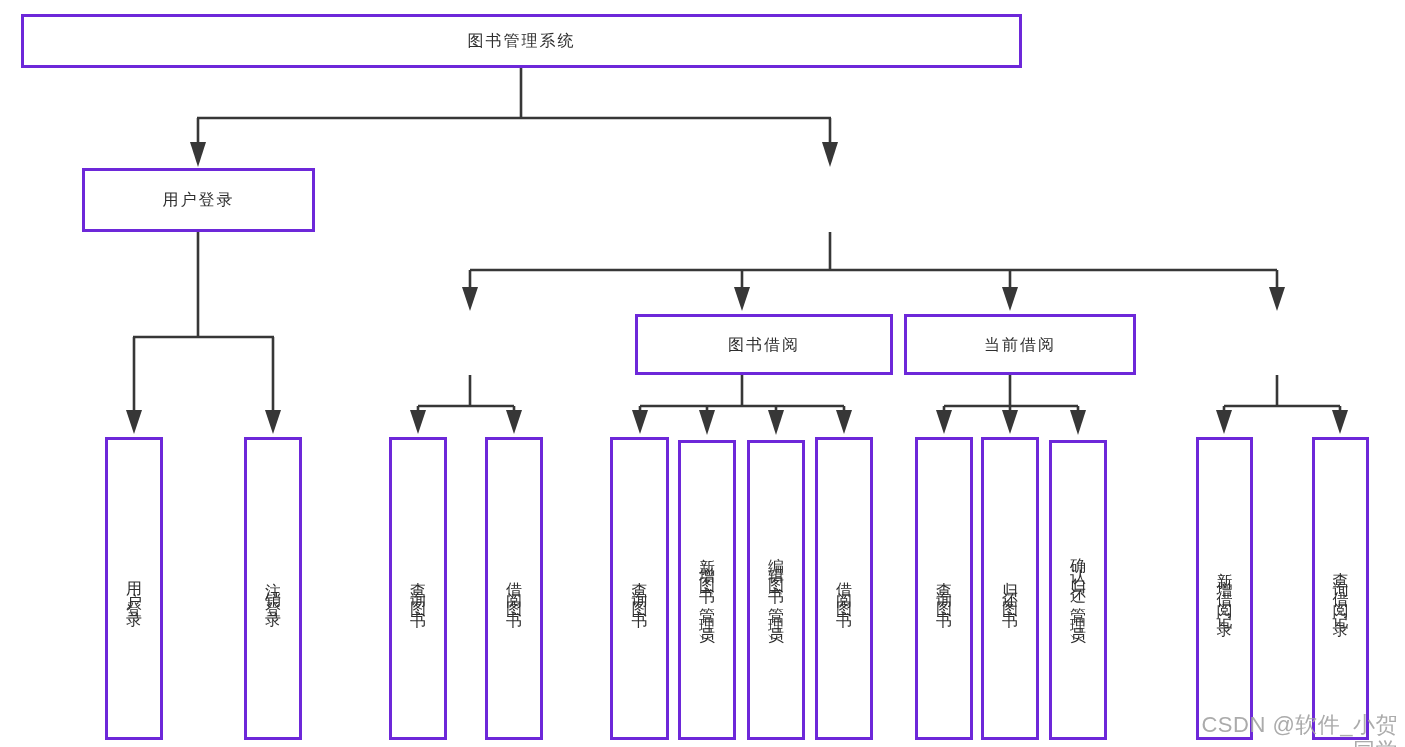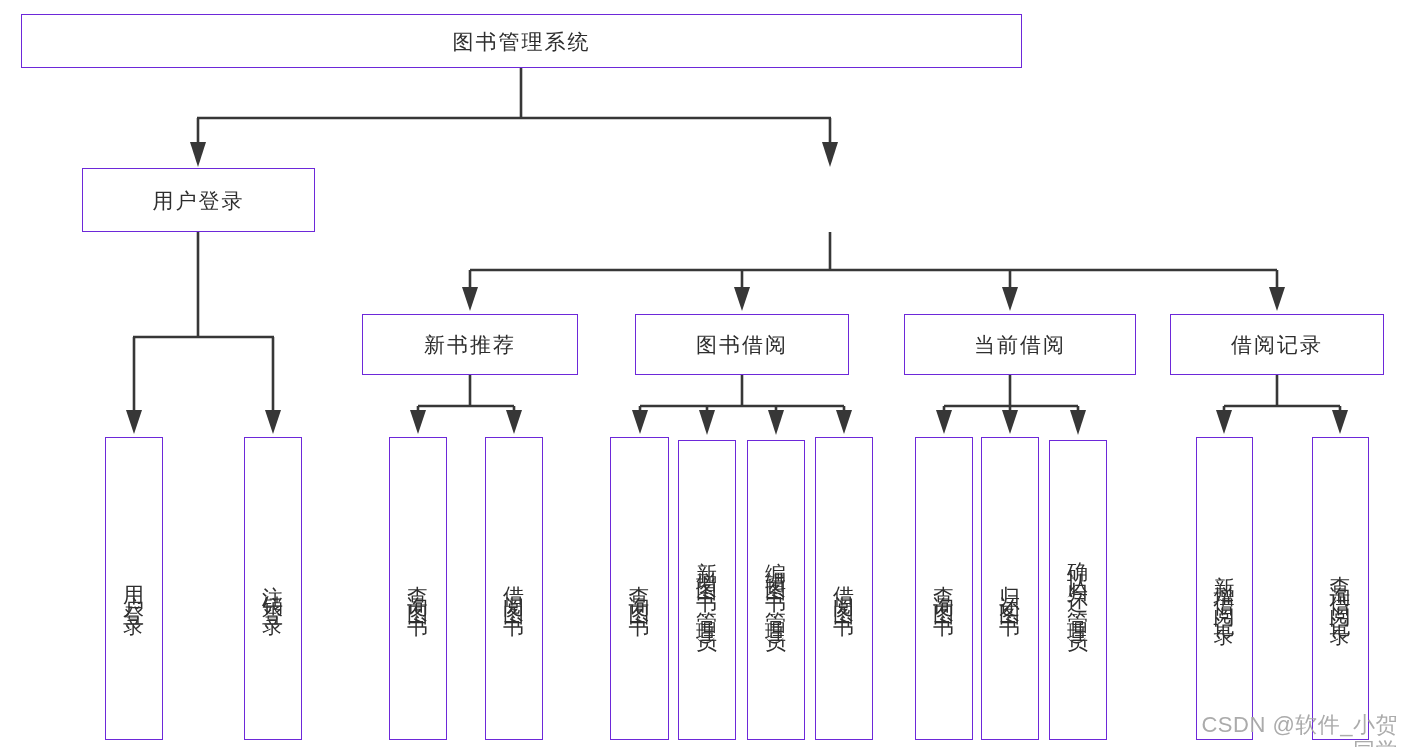--- a/index.html
+++ b/index.html
@@ -5,23 +5,23 @@
   html,body{margin:0;padding:0;background:#ffffff;}
   .stage{
     position:relative;width:1405px;height:747px;background:#ffffff;
     font-family:"Liberation Sans",sans-serif;overflow:hidden;
   }
   .edges{position:absolute;left:0;top:0;pointer-events:none;}
   .edges line{stroke:#373737;stroke-width:2.6;}
   .edges polygon{fill:#373737;stroke:none;}
   .node{
     position:absolute;box-sizing:border-box;
-    border:1px solid #6d28d9;background:#ffffff;
+    border:3px solid #6d28d9;background:#ffffff;
     display:flex;align-items:center;justify-content:center;
-    color:#2e2e2e;font-size:21px;letter-spacing:2px;line-height:1;
+    color:#2e2e2e;font-size:16px;letter-spacing:2px;line-height:1;
     white-space:nowrap;
   }
   .node.v{
     writing-mode:vertical-rl;text-orientation:mixed;
     letter-spacing:10px;white-space:normal;
   }
   .watermark{
     position:absolute;left:1183px;top:712px;width:215px;
     color:rgba(167,167,167,0.95);font-size:22px;letter-spacing:0.5px;
     text-align:right;z-index:5;line-height:1.2;
@@ -105,24 +105,22 @@
       <polygon points="1216,410 1232,410 1224,434"></polygon>
       <line x1="1340" y1="406" x2="1340" y2="412"></line>
       <polygon points="1332,410 1348,410 1340,434"></polygon>
     </g>
   </svg>
 
   <div class="node" style="left:21px;top:14px;width:1001px;height:54px">图书管理系统</div>
 
   <div class="node" style="left:82px;top:168px;width:233px;height:64px">用户登录</div>
 
-  <div class="node" style="left:362px;top:314px;width:216px;height:61px">新书推荐</div>
-  <div class="node" style="left:635px;top:314px;width:214px;height:61px">图书借阅</div>
+  <div class="node" style="left:635px;top:314px;width:258px;height:61px">图书借阅</div>
   <div class="node" style="left:904px;top:314px;width:232px;height:61px">当前借阅</div>
-  <div class="node" style="left:1170px;top:314px;width:214px;height:61px">借阅记录</div>
 
   <div class="node v" style="left:105px;top:437px;width:58px;height:303px">用户登录</div>
   <div class="node v" style="left:244px;top:437px;width:58px;height:303px">注销登录</div>
 
   <div class="node v" style="left:389px;top:437px;width:58px;height:303px">查询图书</div>
   <div class="node v" style="left:485px;top:437px;width:58px;height:303px">借阅图书</div>
 
   <div class="node v" style="left:610px;top:437px;width:59px;height:303px">查询图书</div>
   <div class="node v" style="left:678px;top:440px;width:58px;height:300px">新增图书（管理员）</div>
   <div class="node v" style="left:747px;top:440px;width:58px;height:300px">编辑图书（管理员）</div>

